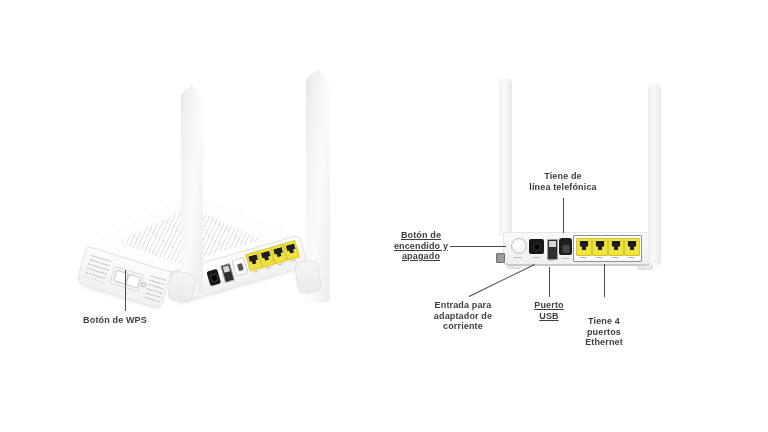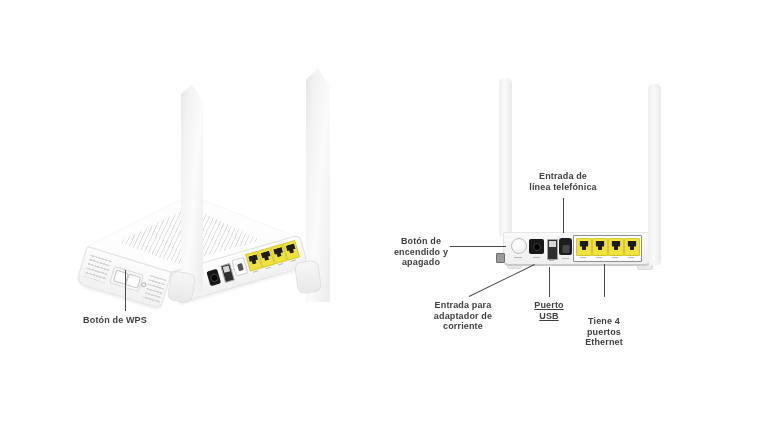--- a/index.html
+++ b/index.html
@@ -177,23 +177,23 @@
 
     <div class="foot abs" style="left:507px;top:263px;width:13px;height:5px;"></div>
     <div class="foot abs" style="left:637px;top:263px;width:14px;height:6px;"></div>
 
     <div class="leader" style="left:563px;top:198px;width:1px;height:35px;z-index:6;"></div>
     <div class="leader" style="left:450px;top:246px;width:56px;height:1px;z-index:6;"></div>
     <div class="leader" style="left:469px;top:296px;width:73px;height:1px;z-index:6;transform:rotate(-26deg);transform-origin:left center;"></div>
     <div class="leader" style="left:549px;top:267px;width:1px;height:30px;z-index:6;"></div>
     <div class="leader" style="left:604px;top:264px;width:1px;height:33px;z-index:6;"></div>
 
-    <div class="caption" style="left:513px;top:171px;width:100px;">Entrada de
+    <div class="caption" style="left:513px;top:171px;width:100px;">Tiene de
 línea telefónica</div>
-    <div class="caption" style="left:383px;top:236px;width:76px;">Botón de
+    <div class="caption" style="left:383px;top:230px;width:76px;text-decoration:underline;">Botón de
 encendido y
 apagado</div>
     <div class="caption" style="left:423px;top:300px;width:80px;">Entrada para
 adaptador de
 corriente</div>
     <div class="caption" style="left:519px;top:300px;width:60px;text-decoration:underline;">Puerto
 USB</div>
     <div class="caption" style="left:566px;top:316px;width:76px;">Tiene 4
 puertos
 Ethernet</div>

